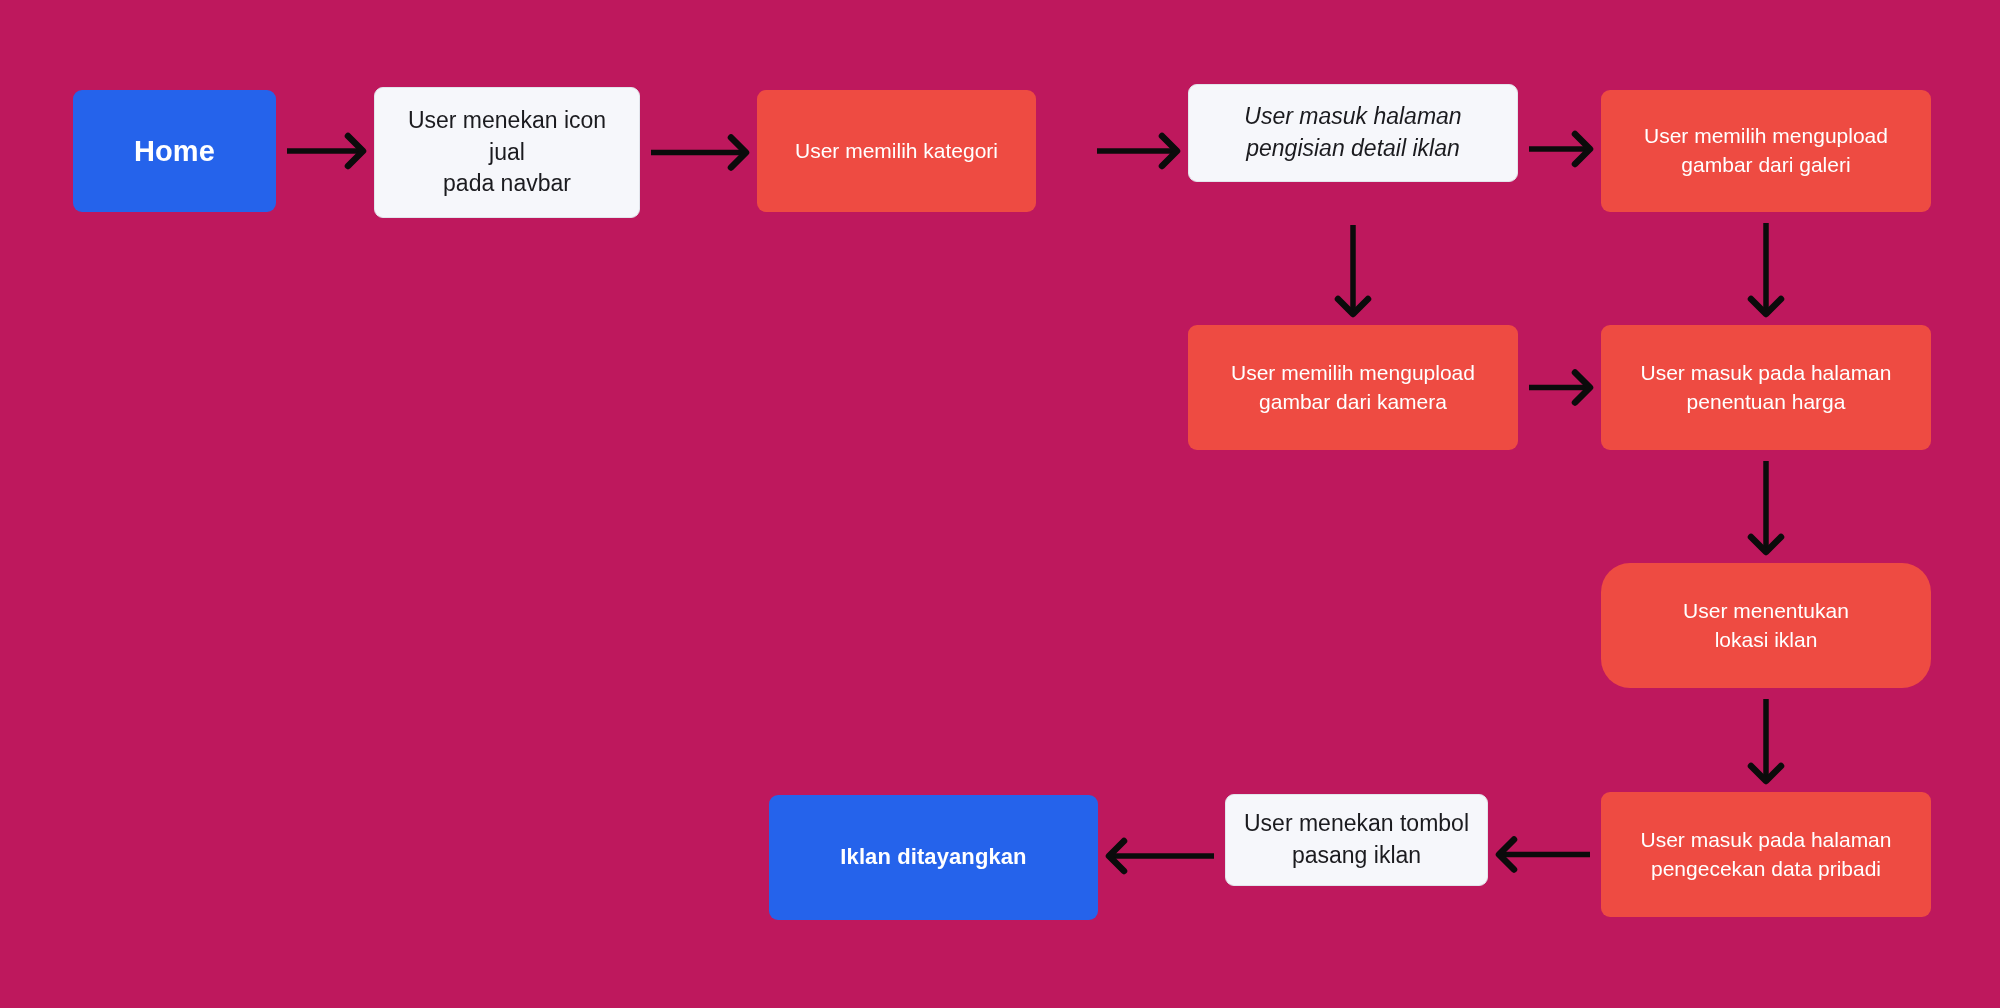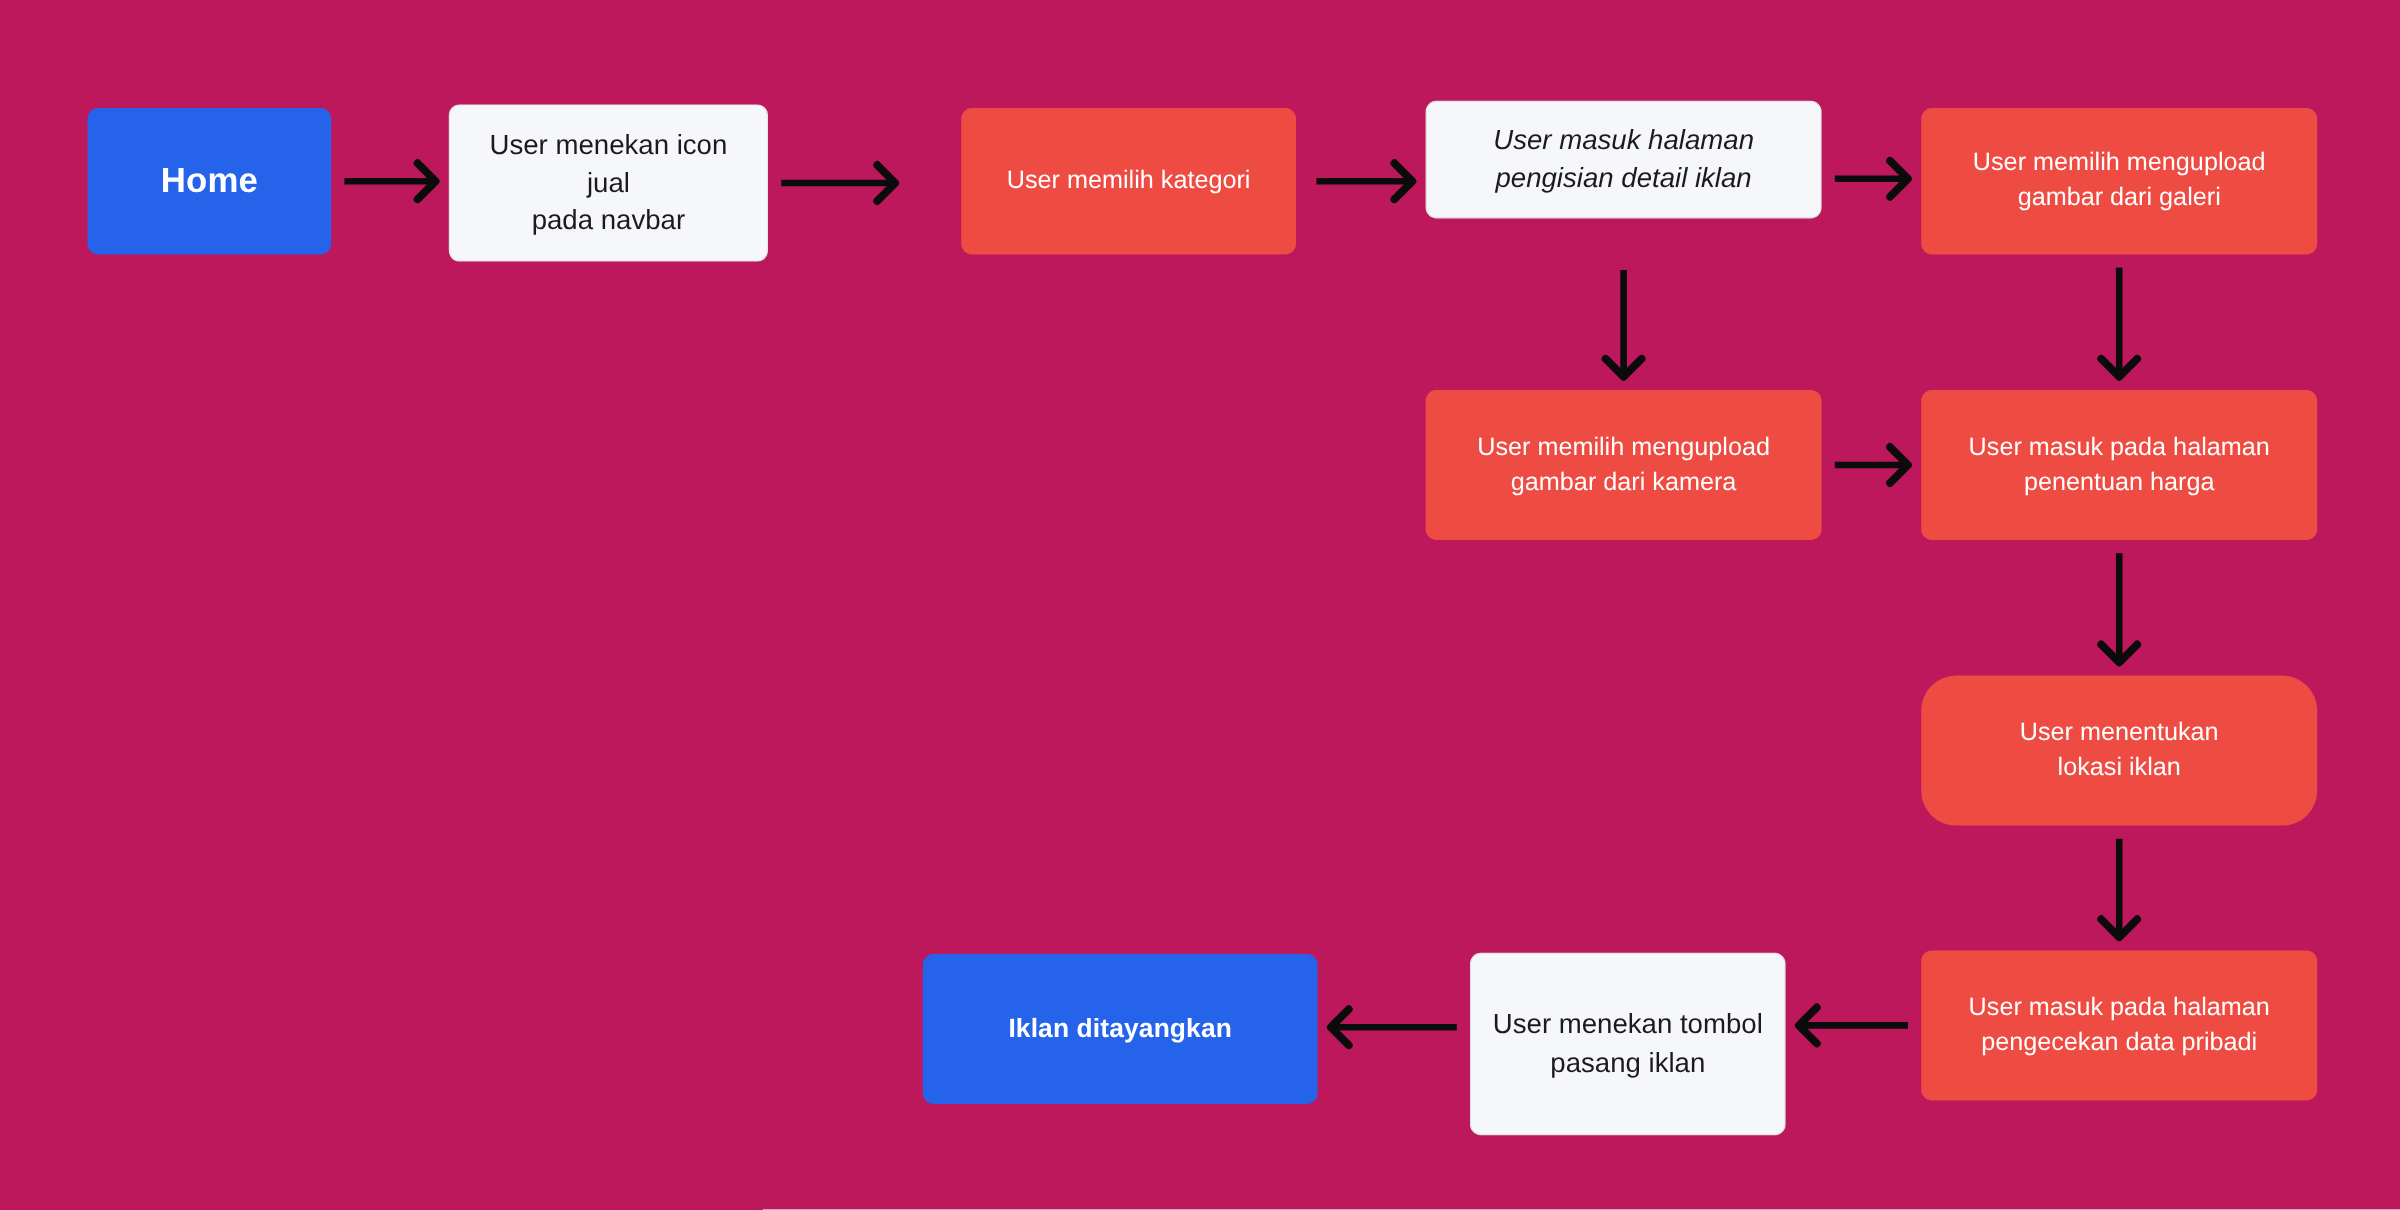--- a/index.html
+++ b/index.html
@@ -111,21 +111,21 @@
       <path class="edge-head" d="M 1124 841 L 1109 856 L 1124 871"></path>
     </svg>
   <div id="nodes-layer">
       <div class="node node-blue" style="left: 73px; top: 90px; width: 203px; height: 122px;">
         <span class="label">Home</span>
       </div>
       <div class="node node-light" style="left: 374px; top: 87px; width: 266px; height: 131px;">
         <span class="label">User menekan icon jual
 pada navbar</span>
       </div>
-      <div class="node node-red" style="left: 801px; top: 90px; width: 279px; height: 122px; text-align: right;">
+      <div class="node node-red" style="left: 757px; top: 90px; width: 279px; height: 122px; text-align: right;">
         <span class="label">User memilih kategori</span>
       </div>
       <div class="node node-light" style="left: 1188px; top: 84px; width: 330px; height: 98px; font-style: italic;">
         <span class="label">User masuk halaman
 pengisian detail iklan</span>
       </div>
       <div class="node node-red" style="left: 1601px; top: 90px; width: 330px; height: 122px;">
         <span class="label">User memilih mengupload
 gambar dari galeri</span>
       </div>
@@ -138,21 +138,21 @@
 penentuan harga</span>
       </div>
       <div class="node node-red" style="left: 1601px; top: 563px; width: 330px; height: 125px; border-radius: 29px;">
         <span class="label">User menentukan
 lokasi iklan</span>
       </div>
       <div class="node node-red" style="left: 1601px; top: 792px; width: 330px; height: 125px;">
         <span class="label">User masuk pada halaman
 pengecekan data pribadi</span>
       </div>
-      <div class="node node-light" style="left: 1225px; top: 794px; width: 263px; height: 152px;">
+      <div class="node node-light" style="left: 1225px; top: 794px; width: 263px; height: 92px;">
         <span class="label">User menekan tombol
 pasang iklan</span>
       </div>
       <div class="node node-blue small" style="left: 769px; top: 795px; width: 329px; height: 125px;">
         <span class="label">Iklan ditayangkan</span>
       </div>
     </div>
 </div>
 
 </body></html>

